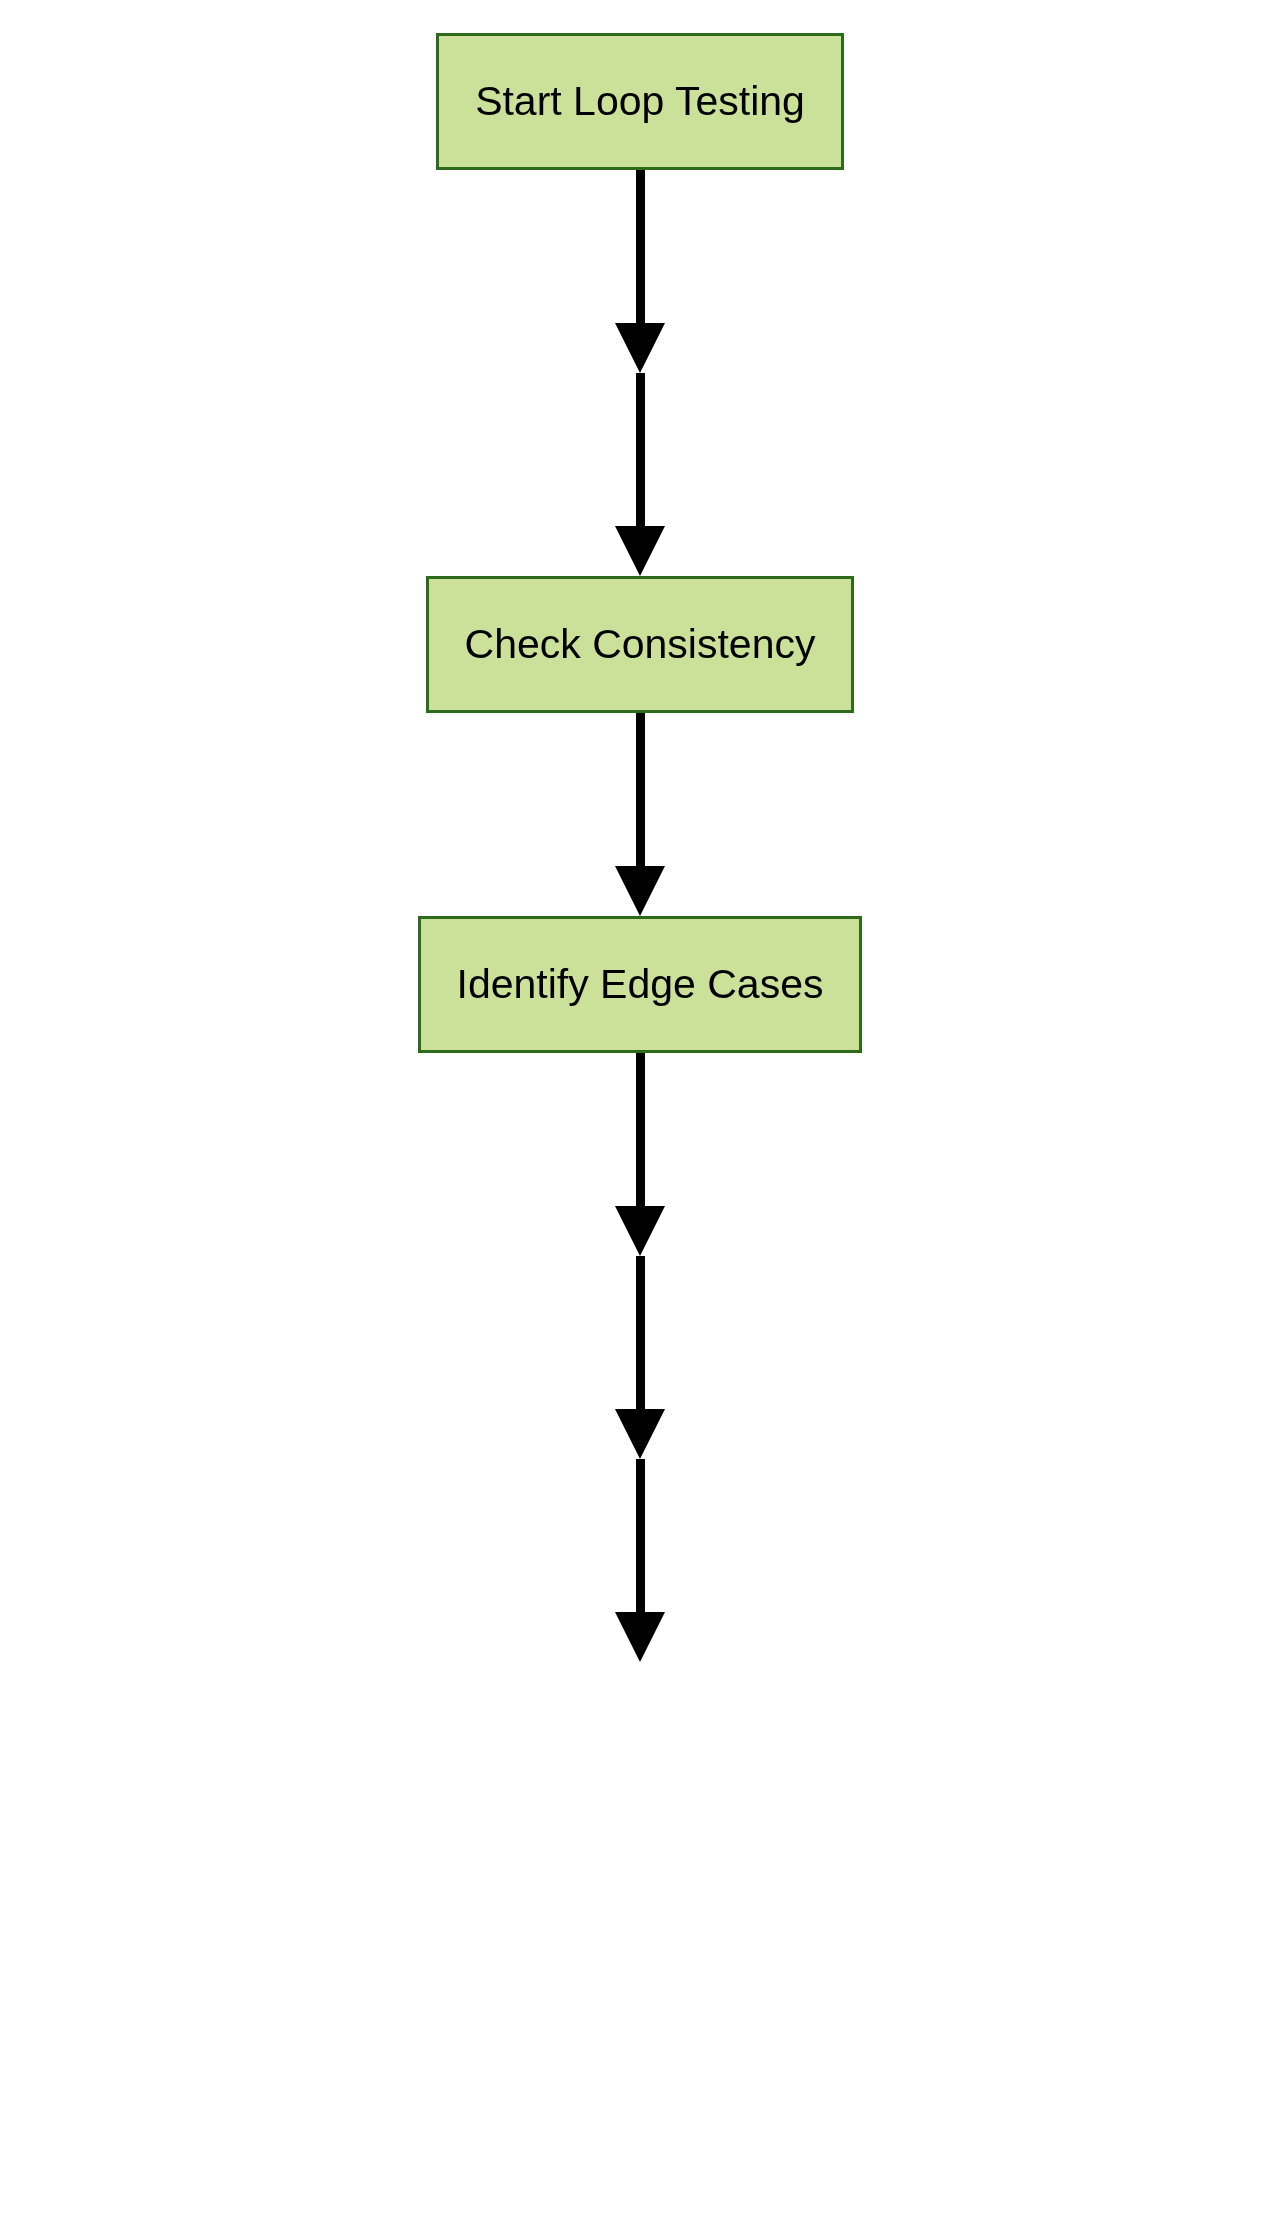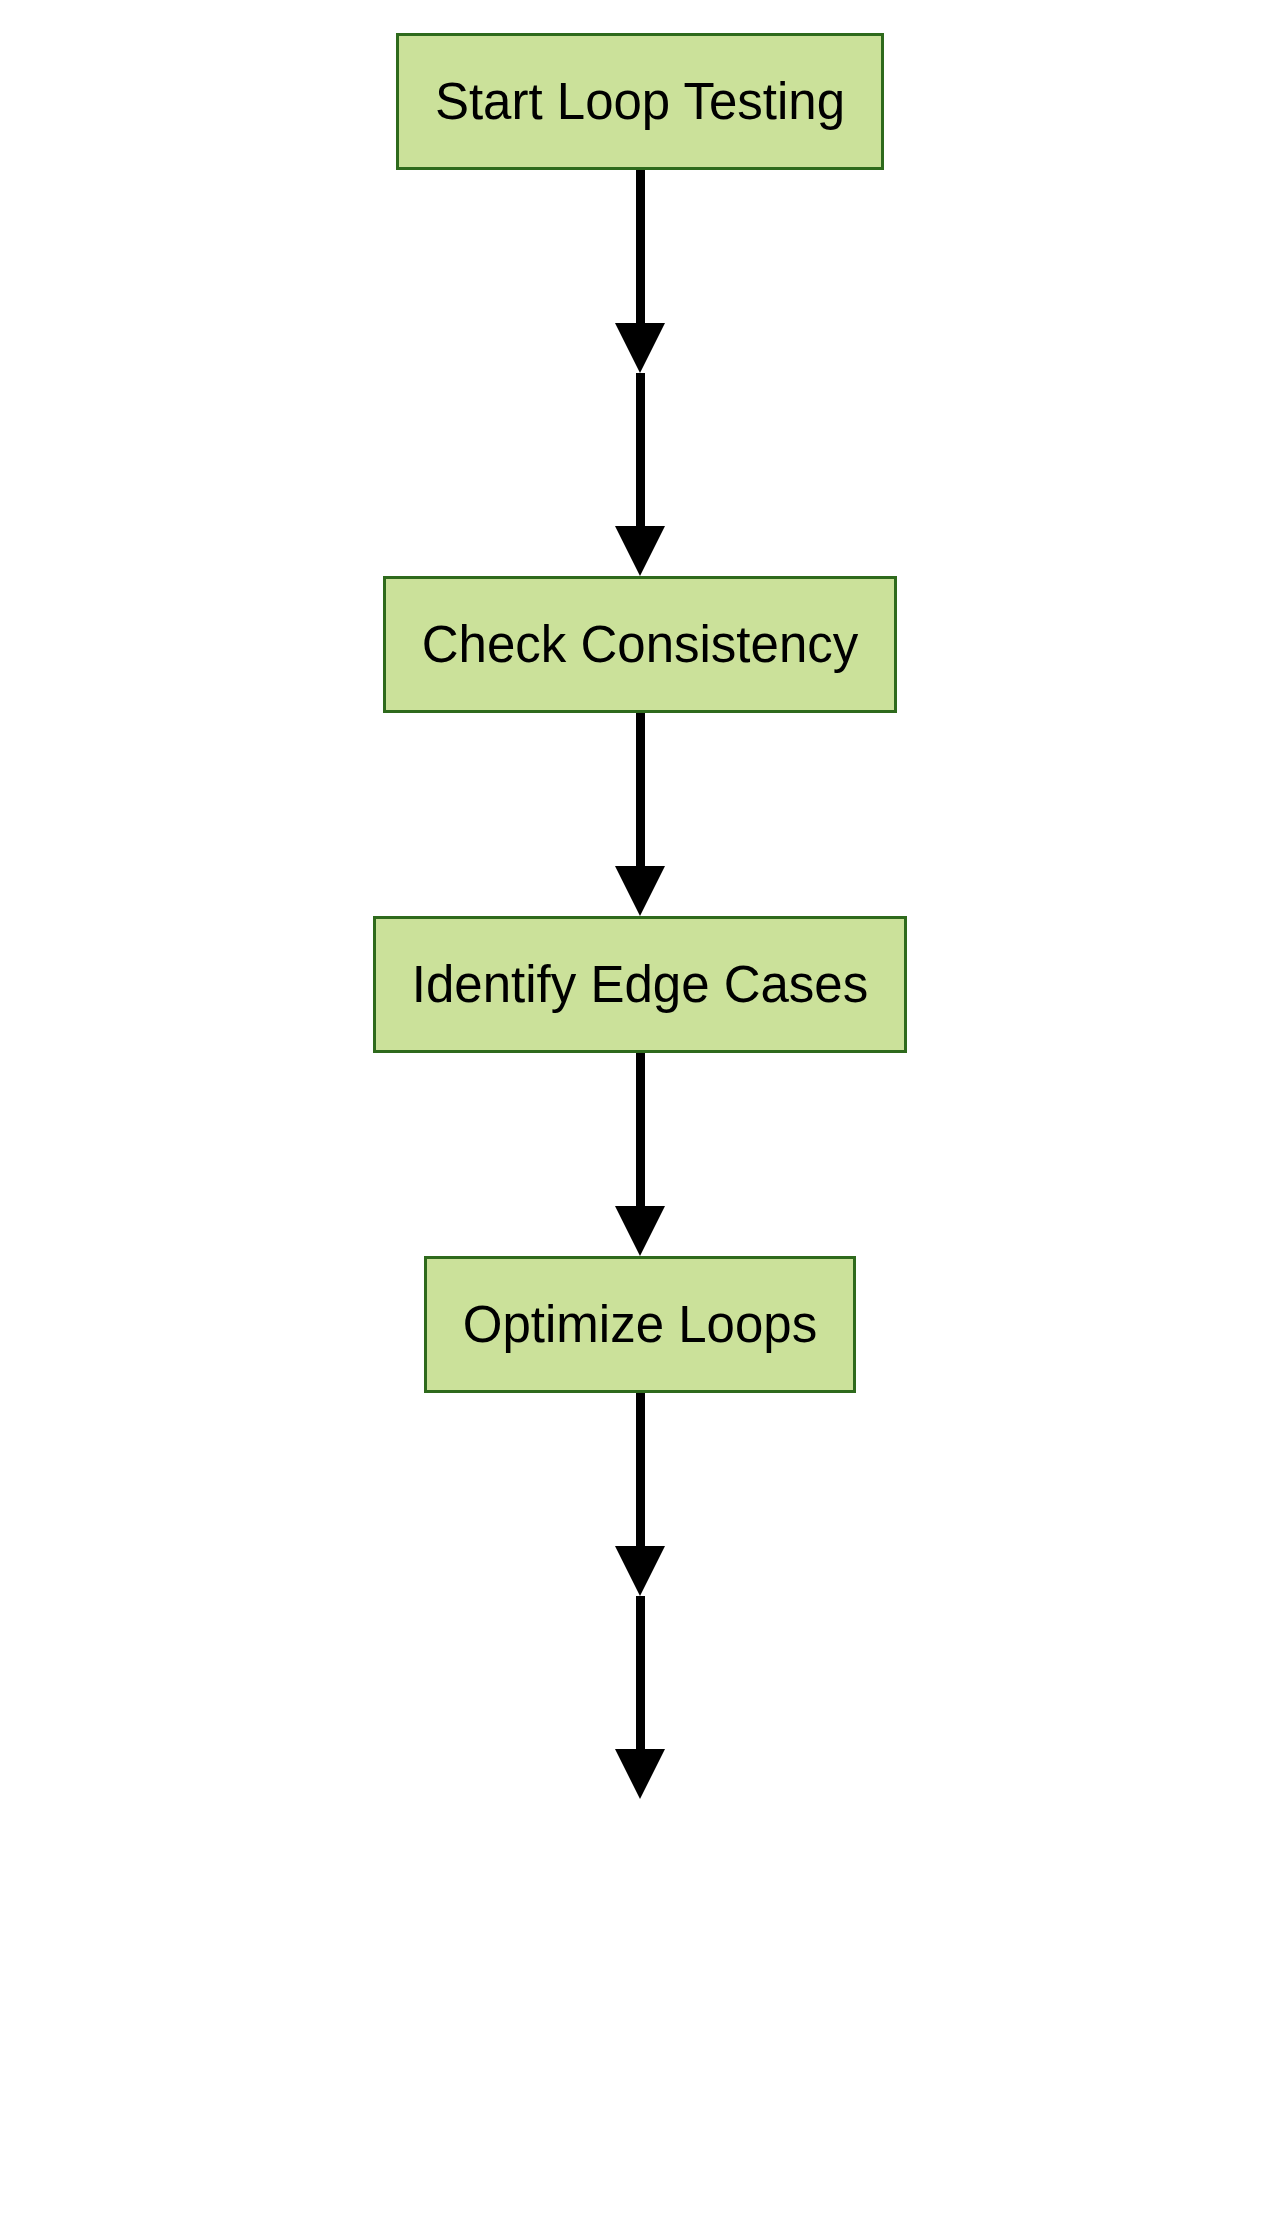--- a/index.html
+++ b/index.html
@@ -23,21 +23,21 @@
     box-sizing: border-box;
     height: 137px;
     min-width: 360px;
     padding: 0 36px;
     display: flex;
     align-items: center;
     justify-content: center;
     background: var(--node-fill, #cbe19a);
     border: 3px solid var(--node-border, #2e6a1c);
     color: var(--text, #000000);
-    font-size: 51px;
+    font-size: 41px;
     line-height: 1;
     white-space: nowrap;
     text-align: center;
   }
   .arrow {
     height: 203px;
     display: flex;
     flex-direction: column;
     align-items: center;
   }
@@ -79,21 +79,20 @@
     <div class="head"></div>
   </div>
 
   <div class="node">Identify Edge Cases</div>
 
   <div class="arrow">
     <div class="stem"></div>
     <div class="head"></div>
   </div>
 
-  <div class="node">Optimize Loops</div>
 
   <div class="arrow">
     <div class="stem"></div>
     <div class="head"></div>
   </div>
 
 
   <div class="arrow">
     <div class="stem"></div>
     <div class="head"></div>

